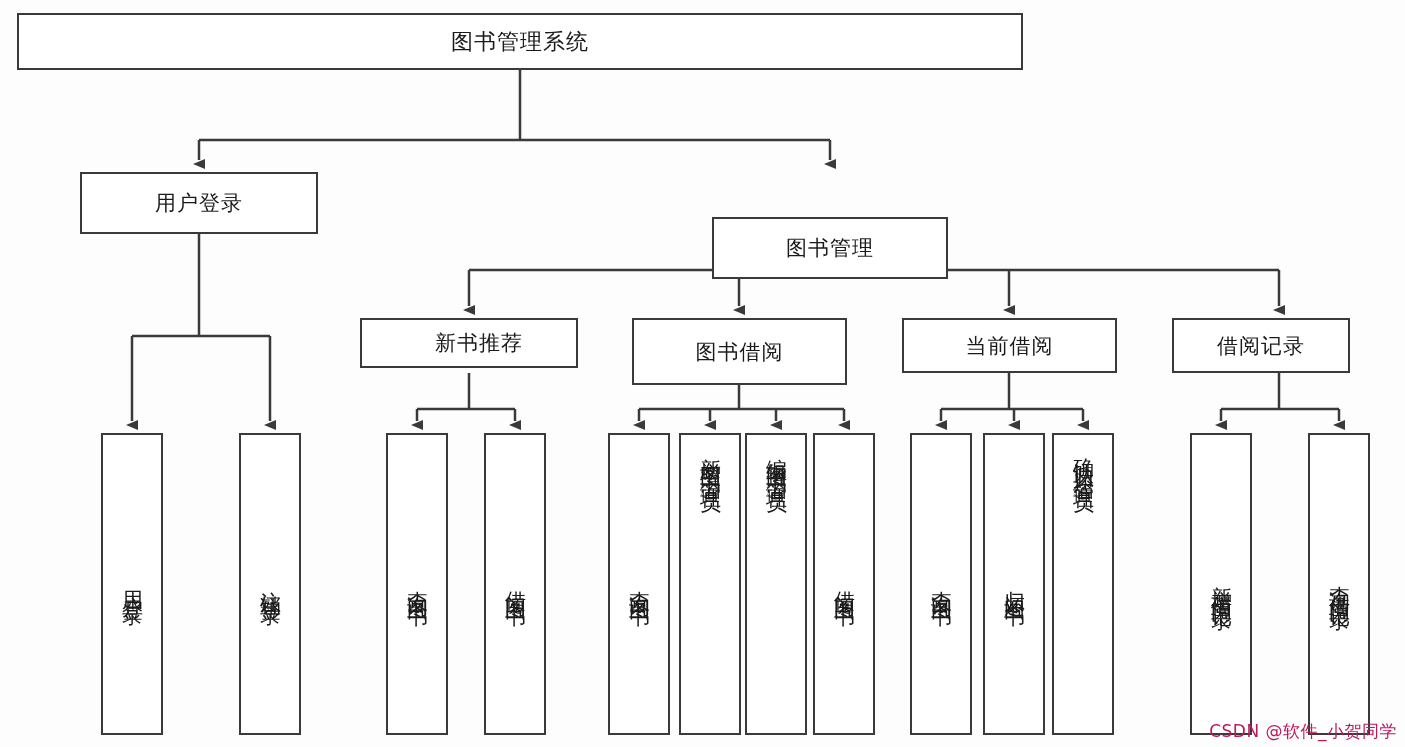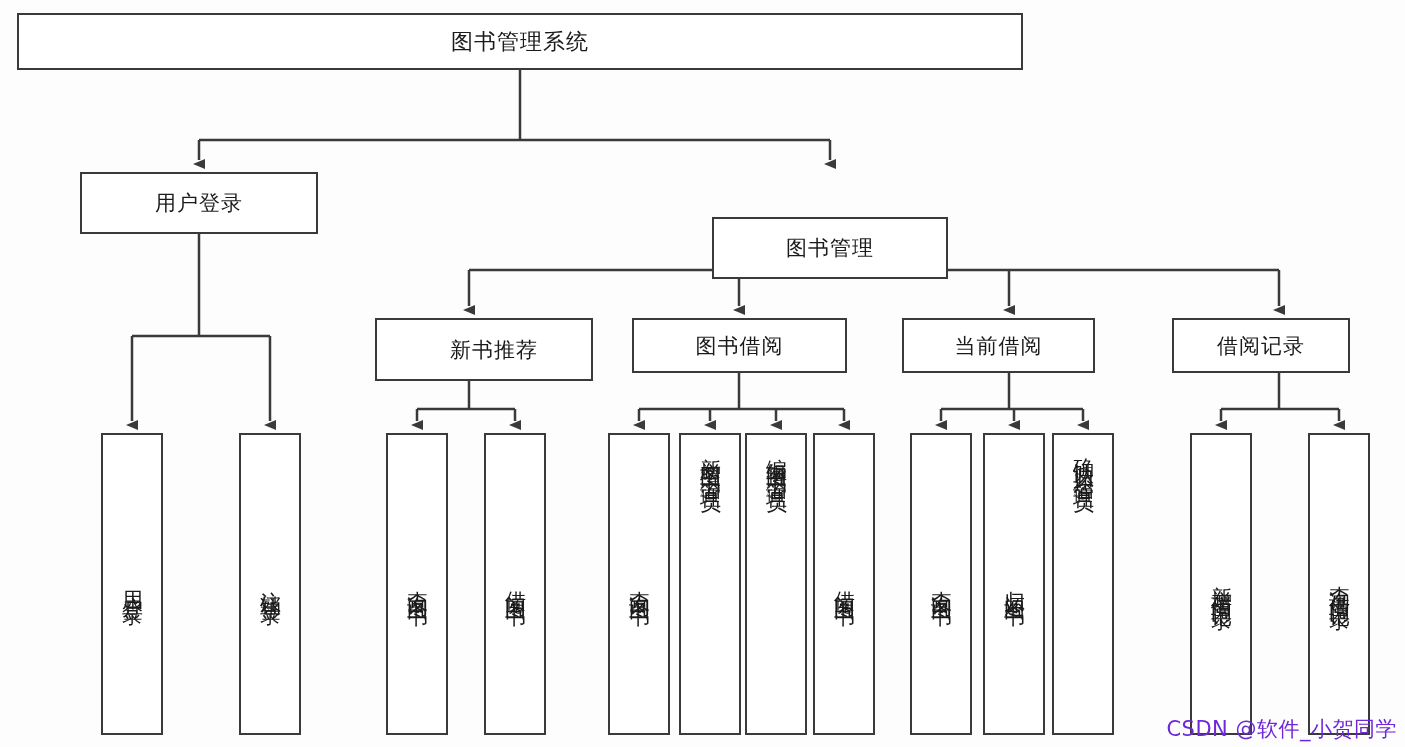--- a/index.html
+++ b/index.html
@@ -60,22 +60,22 @@
     text-orientation: upright;
     letter-spacing: 5px;
     line-height: 1;
     text-align: center;
     white-space: nowrap;
   }
   .watermark {
     position: absolute;
     right: 8px;
     bottom: 4px;
-    font-size: 21px;
-    color: #6d28d9;
+    font-size: 17px;
+    color: #be185d;
     white-space: nowrap;
     letter-spacing: 0.5px;
   }
 </style>
 </head>
 <body>
 
 <div id="canvas">
 
   <svg id="edges" viewBox="0 0 1405 747" xmlns="http://www.w3.org/2000/svg">
@@ -124,27 +124,27 @@
   <div id="nodes">
       <div class="node h root" style="left: 17px; top: 13px; width: 1006px; height: 57px;">
         <span>图书管理系统</span>
       </div>
       <div class="node h" style="left: 80px; top: 172px; width: 238px; height: 62px;">
         <span>用户登录</span>
       </div>
       <div class="node h" style="left: 712px; top: 172px; width: 236px; height: 62px; margin-top: 45px;">
         <span>图书管理</span>
       </div>
-      <div class="node h" style="left: 375px; top: 318px; width: 218px; height: 63px; padding-left: 20px;">
+      <div class="node h" style="left: 360px; top: 318px; width: 218px; height: 50px; padding-left: 20px;">
         <span>新书推荐</span>
       </div>
-      <div class="node h" style="left: 632px; top: 318px; width: 215px; height: 55px;">
+      <div class="node h" style="left: 632px; top: 318px; width: 215px; height: 67px;">
         <span>图书借阅</span>
       </div>
-      <div class="node h" style="left: 902px; top: 318px; width: 193px; height: 55px;">
+      <div class="node h" style="left: 902px; top: 318px; width: 215px; height: 55px;">
         <span>当前借阅</span>
       </div>
       <div class="node h" style="left: 1172px; top: 318px; width: 178px; height: 55px;">
         <span>借阅记录</span>
       </div>
       <div class="node v mid" style="left: 101px; top: 433px; width: 62px; height: 302px;">
         <span class="vtext">用户登录</span>
       </div>
       <div class="node v mid" style="left: 239px; top: 433px; width: 62px; height: 302px;">
         <span class="vtext">注销登录</span>

